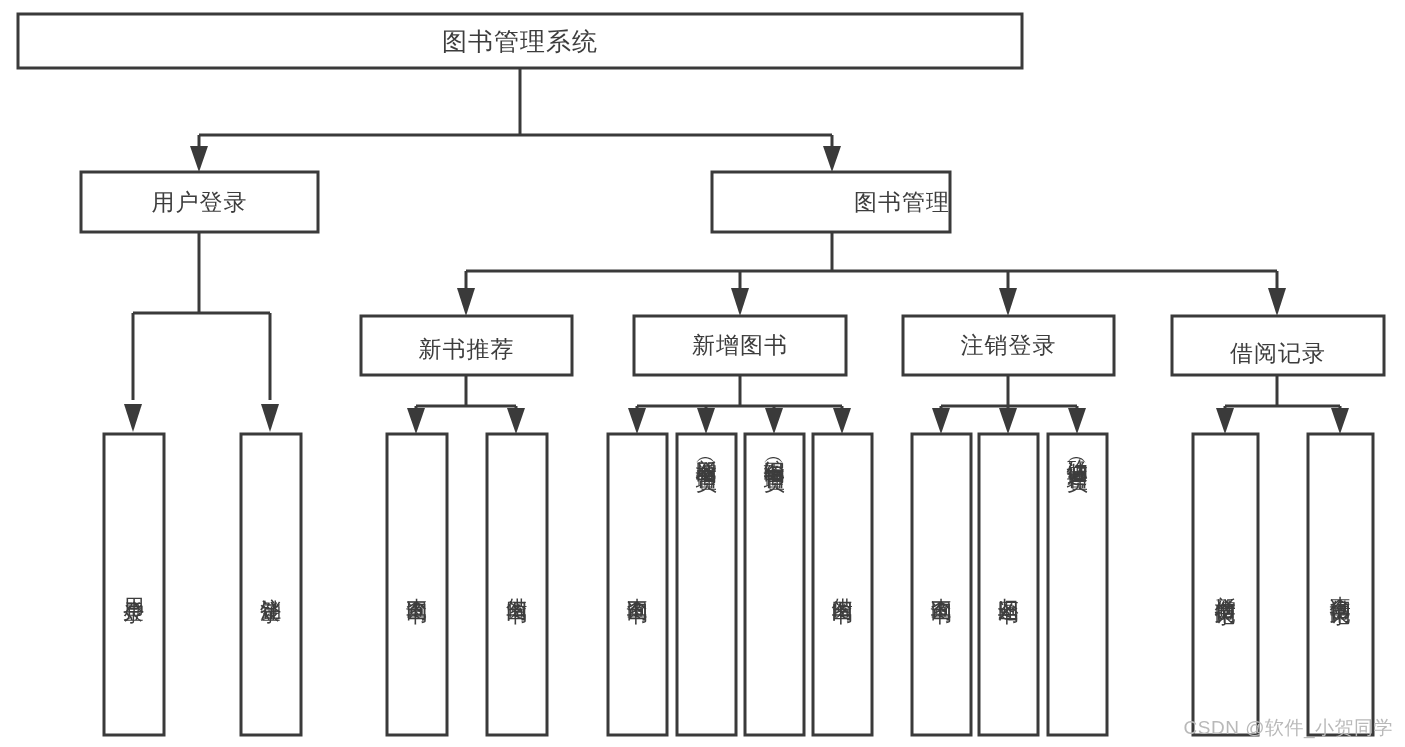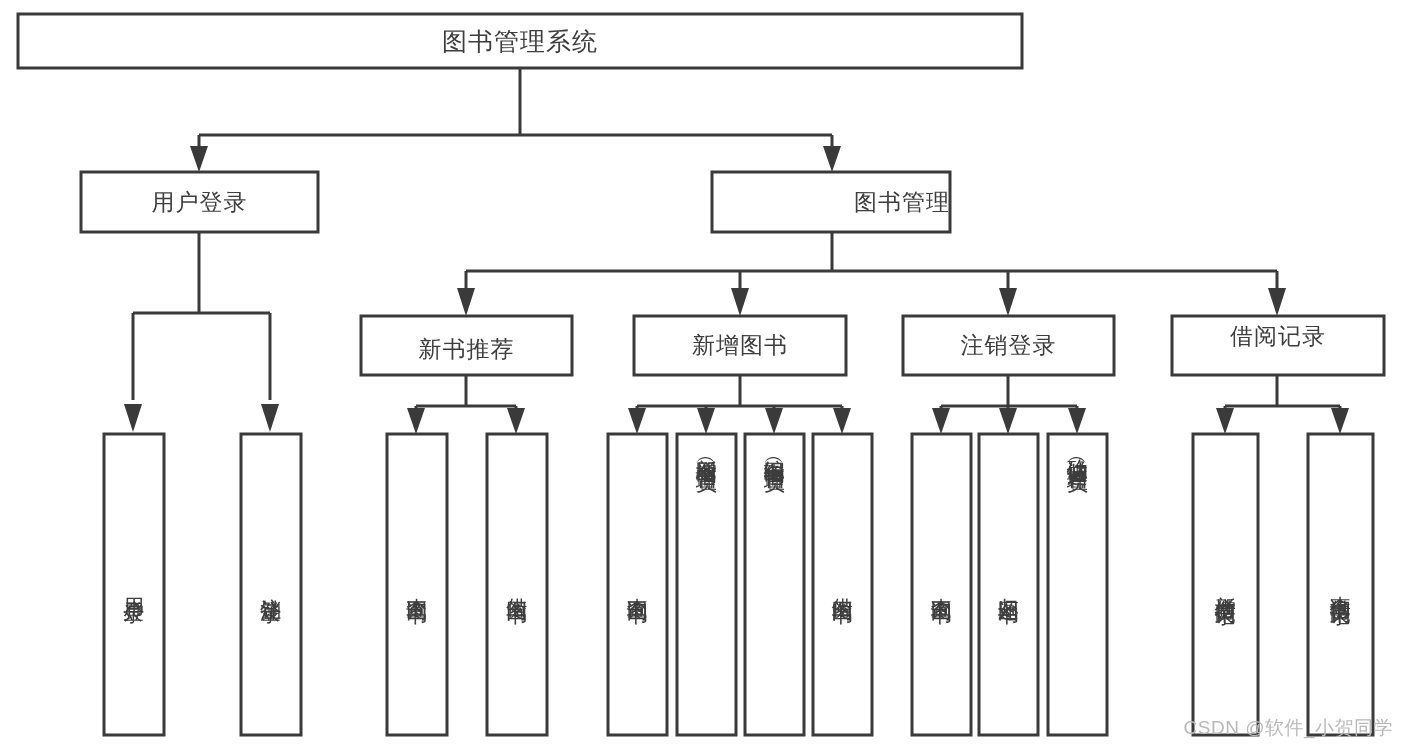--- a/index.html
+++ b/index.html
@@ -201,21 +201,21 @@
   </div>
 
   <div class="h-label-wrap" style="left:634px; top:316px; width:212px; height:59px;">
     <span class="h-text">新增图书</span>
   </div>
 
   <div class="h-label-wrap" style="left:903px; top:316px; width:211px; height:59px;">
     <span class="h-text">注销登录</span>
   </div>
 
-  <div class="h-label-wrap" style="left:1172px; top:307px; width:212px; height:59px;">
+  <div class="h-label-wrap" style="left:1172px; top:324px; width:212px; height:59px;">
     <span class="h-text">借阅记录</span>
   </div>
 
   <div class="vert-label-wrap" style="left:104px; top:434px; width:60px; height:301px;">
     <span class="vert-text">用户登录</span>
   </div>
   <div class="vert-label-wrap" style="left:241px; top:434px; width:60px; height:301px;">
     <span class="vert-text">注销登录</span>
   </div>
 

